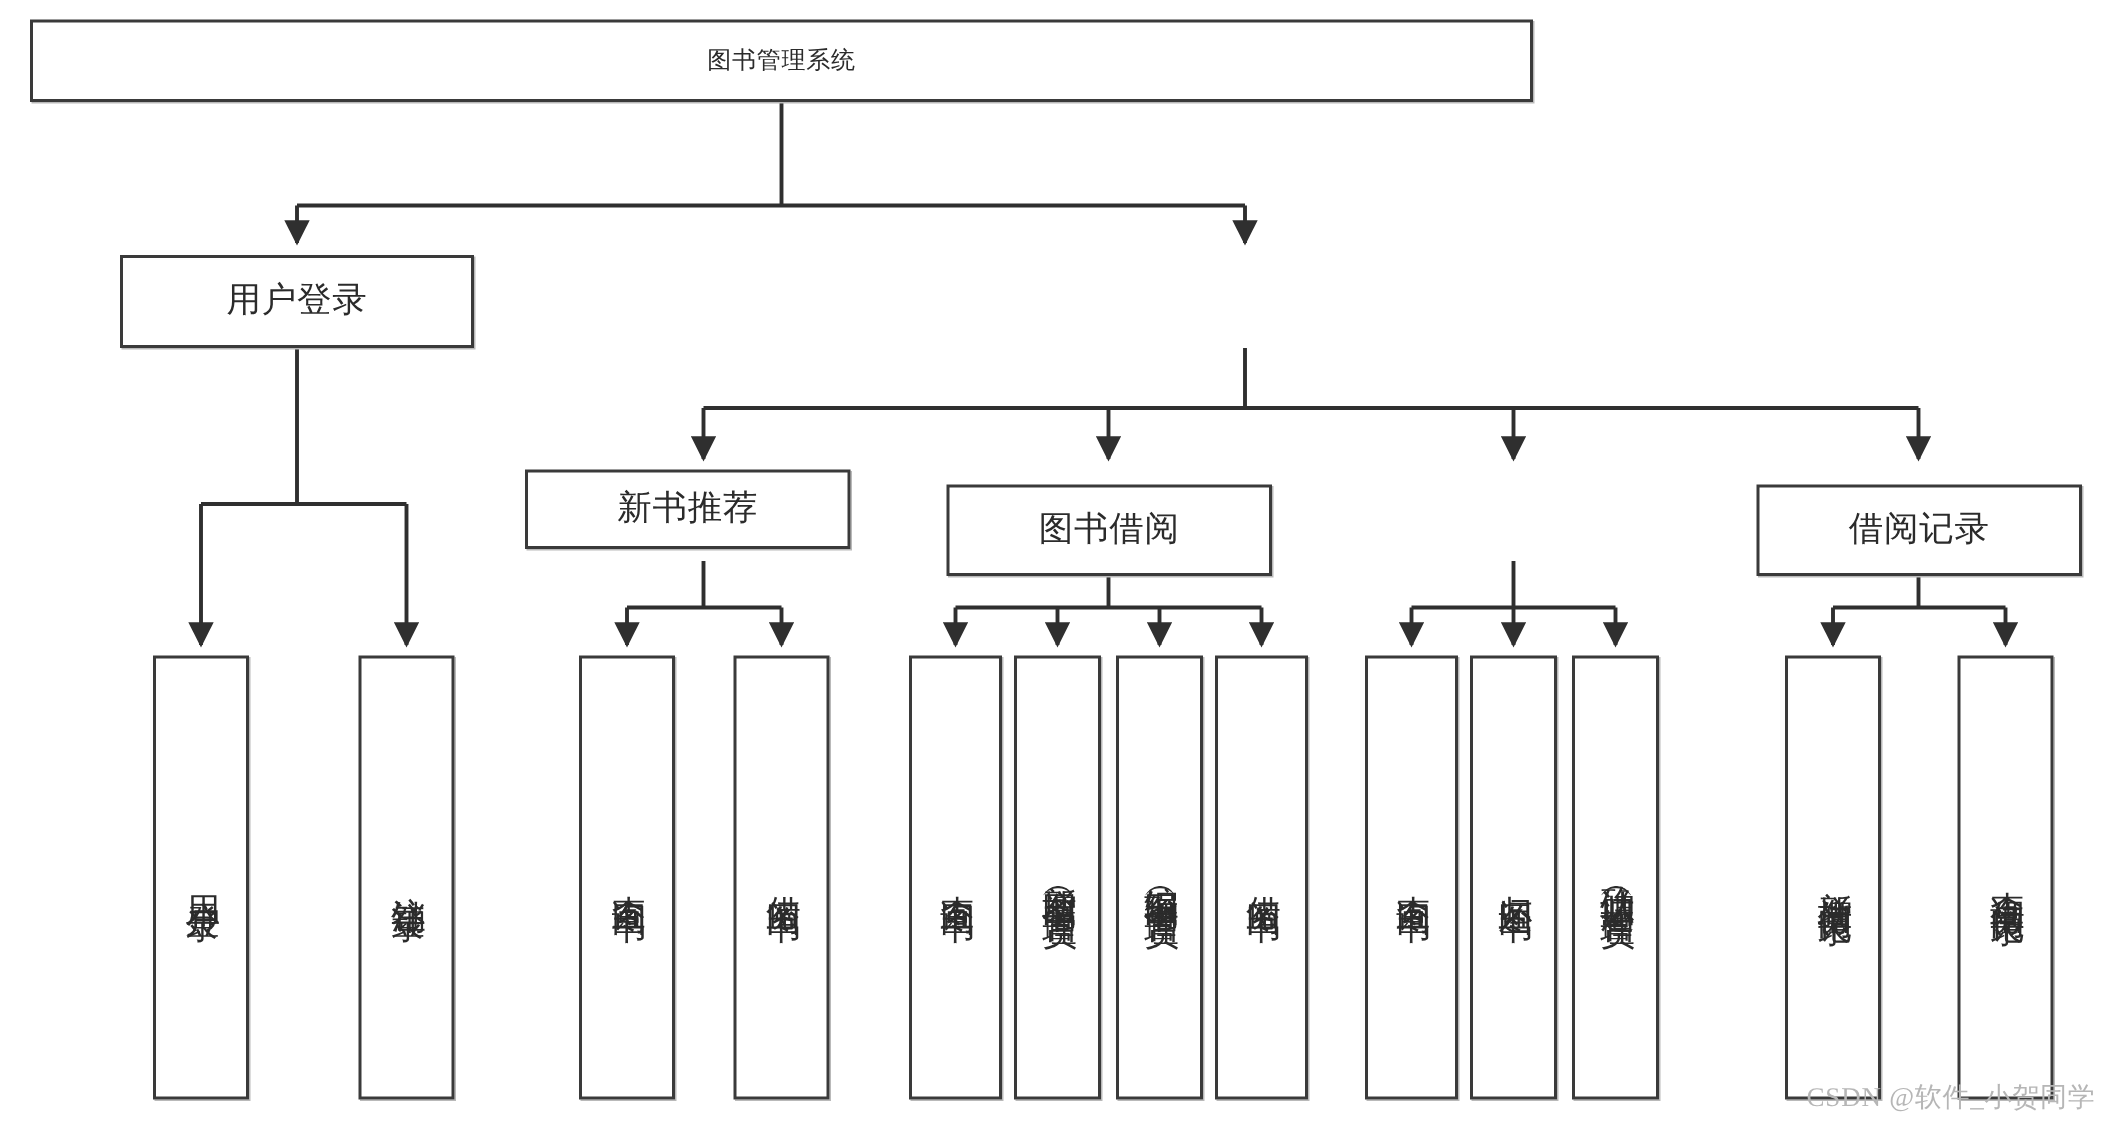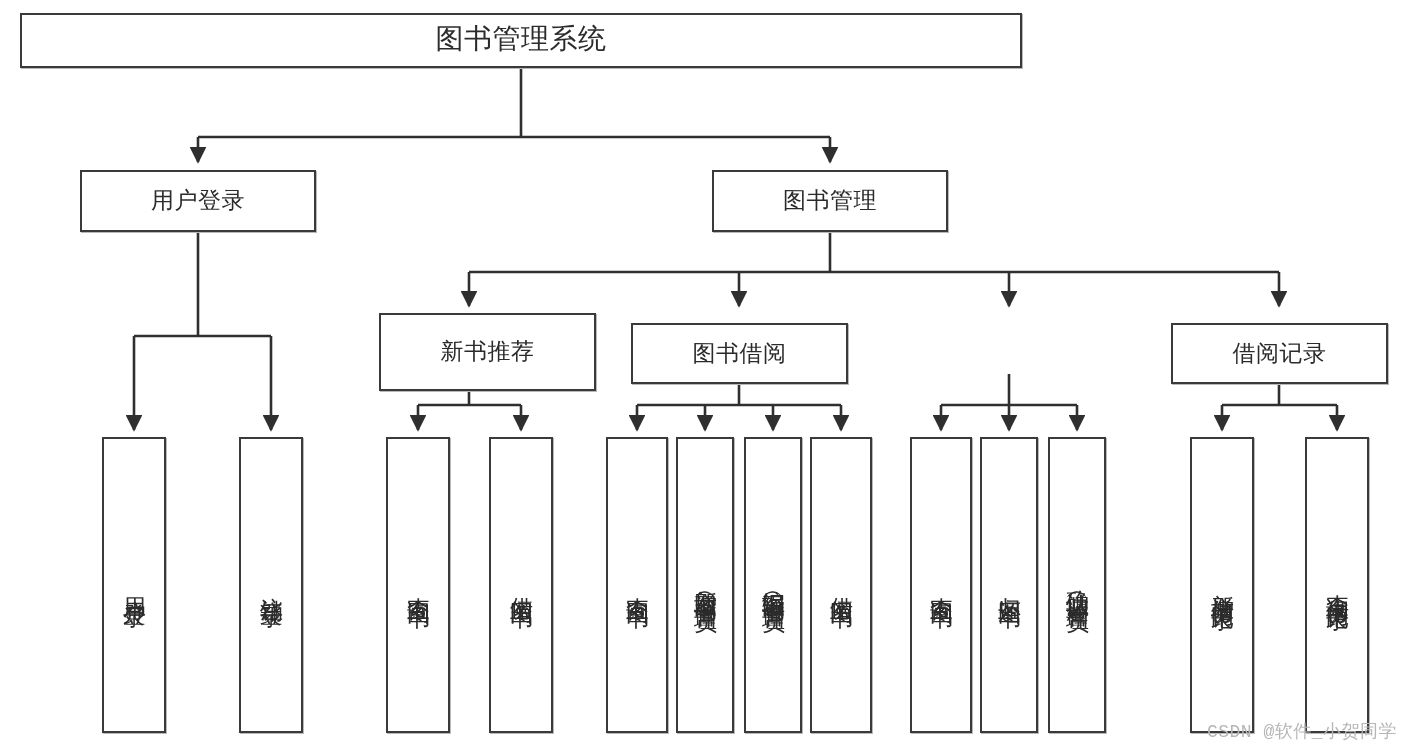--- a/index.html
+++ b/index.html
@@ -43,23 +43,22 @@
     text-align: center;
     line-height: 1.18;
     white-space: nowrap;
   }
   
   .node.horiz .lbl {
     font-size: 23px;
     letter-spacing: 0.5px;
   }
   .node.root .lbl {
-    font-size: 28px;
+    font-size: 16px;
     letter-spacing: 0.5px;
-    font-family: Liberation Mono, monospace;
   }
   
   .node.vert {
     align-items: center;
     justify-content: center;
   }
   .node.vert .lbl {
     writing-mode: vertical-rl;
     text-orientation: upright;
     font-size: 23px;
@@ -70,21 +69,21 @@
   }
   .watermark {
     position: absolute;
     right: 8px;
     bottom: 4px;
     font-size: 18px;
     color: #b6b6b6;
     letter-spacing: 0.5px;
     z-index: 5;
     white-space: nowrap;
-    font-family: Liberation Mono, monospace;
+    font-family: Liberation Serif, serif;
   }
 </style>
 </head>
 <body>
 
 <div id="canvas">
 
   <svg id="edges" viewBox="0 0 1405 747" width="1405" height="747">
     <defs>
       <marker id="arrow" viewBox="0 0 10 10" refX="9" refY="5" markerWidth="6.5" markerHeight="6.5" orient="auto-start-reverse">
@@ -136,25 +135,22 @@
   </svg>
 
   <div class="node root horiz" style="left:20px; top:13px; width:1002px; height:55px;">
     <span class="lbl">图书管理系统</span>
   </div>
 
   <div class="node horiz" style="left:80px; top:170px; width:236px; height:62px;">
     <span class="lbl">用户登录</span>
   </div>
 
-  <div class="node horiz" style="left:712px; top:170px; width:236px; height:62px;">
-    <span class="lbl">图书管理</span>
-  </div>
-
-  <div class="node horiz" style="left:379px; top:313px; width:217px; height:78px;">
+
+  <div class="node horiz" style="left:350px; top:313px; width:217px; height:53px;">
     <span class="lbl">新书推荐</span>
   </div>
 
   <div class="node horiz" style="left:631px; top:313px; width:217px; height:61px;margin-top:10px;">
     <span class="lbl">图书借阅</span>
   </div>
 
 
   <div class="node horiz" style="left:1171px; top:323px; width:217px; height:61px;">
     <span class="lbl">借阅记录</span>

